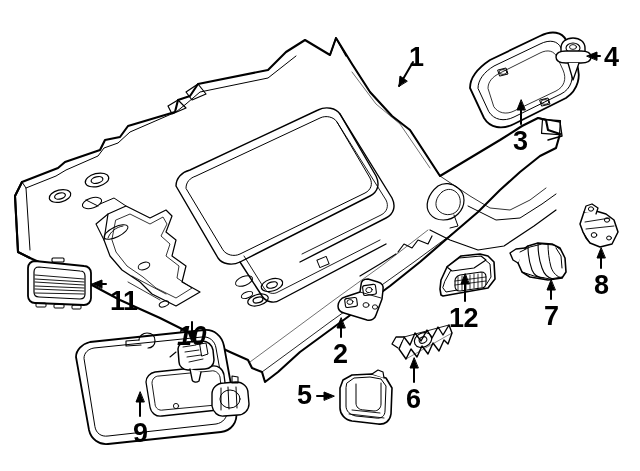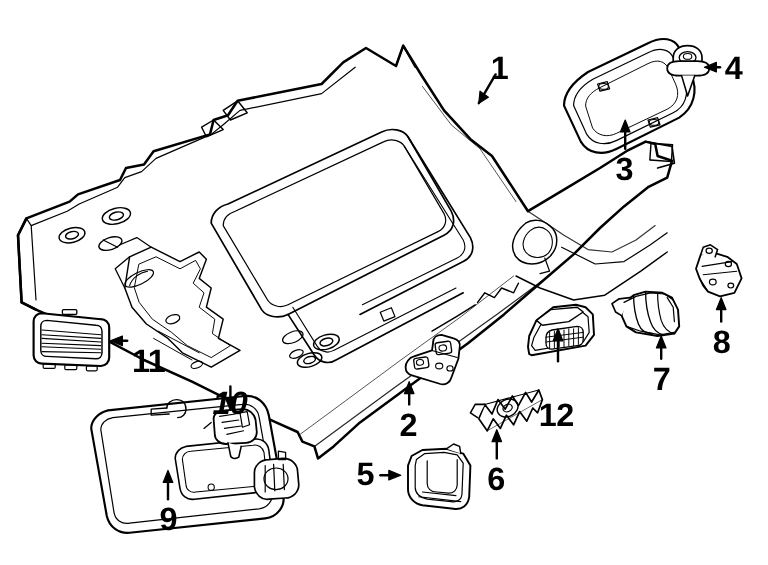--- a/index.html
+++ b/index.html
@@ -329,15 +329,15 @@
   <div class="callout-label" style="left:333px; top:341px;">2</div>
   <div class="callout-label" style="left:513px; top:128px;">3</div>
   <div class="callout-label" style="left:604px; top:44px;">4</div>
   <div class="callout-label" style="left:297px; top:382px;">5</div>
   <div class="callout-label" style="left:406px; top:386px;">6</div>
   <div class="callout-label" style="left:544px; top:303px;">7</div>
   <div class="callout-label" style="left:594px; top:272px;">8</div>
   <div class="callout-label" style="left:133px; top:420px;">9</div>
   <div class="callout-label" style="left:177px; top:323px;font-style:italic;">10</div>
   <div class="callout-label" style="left:110px; top:288px;">11</div>
-  <div class="callout-label" style="left:449px; top:305px;margin-top:28px;">12</div>
+  <div class="callout-label" style="left:449px; top:305px;">12</div>
 
 </div>
 
 </body></html>

